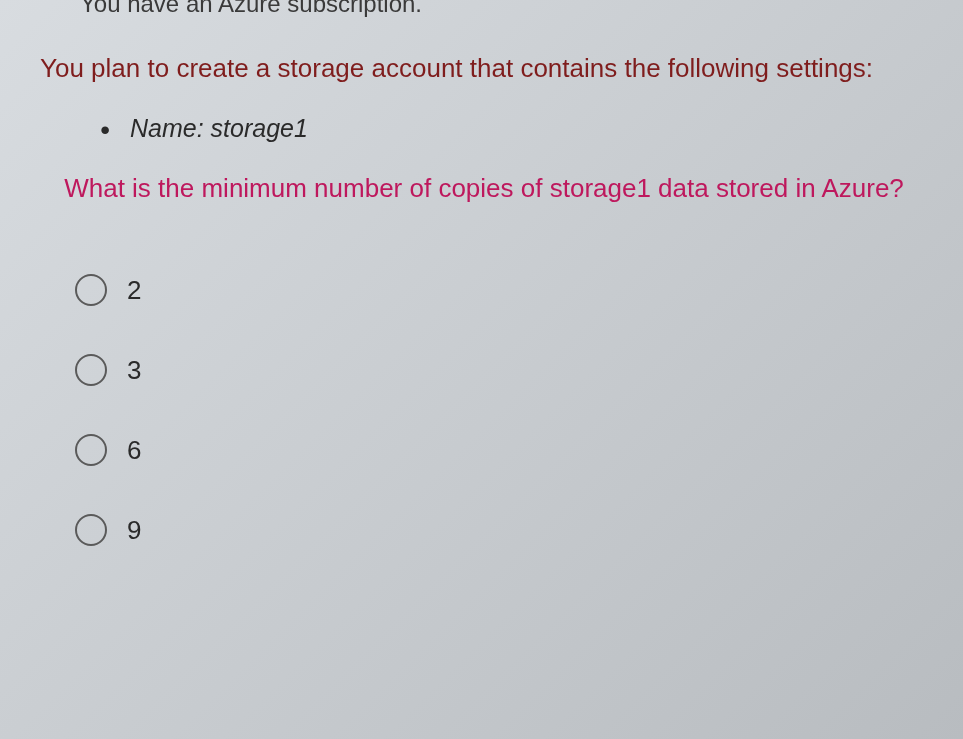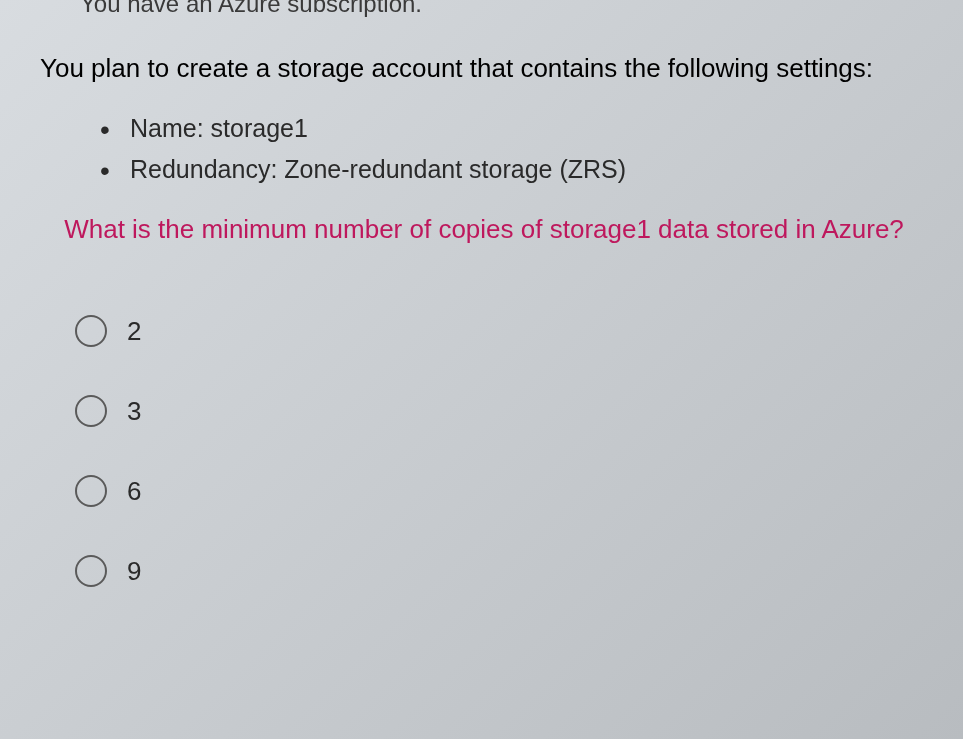--- a/index.html
+++ b/index.html
@@ -19,26 +19,27 @@
     .intro-line {
       font-size: 24px;
       margin-top: -10px;
       margin-left: 60px;
       color: #3a3a3a;
     }
     .plan-text {
       font-size: 26px;
       margin-top: 35px;
       margin-left: 20px;
-      color: #000000;
+      color: #7f1d1d;
     }
     .bullet-list {
       margin-top: 30px;
       margin-left: 80px;
       list-style: none;
+      font-style: italic;
     }
     .bullet-list li {
       font-size: 25px;
       margin-bottom: 12px;
       color: #2a2a2a;
       position: relative;
       padding-left: 30px;
     }
     .bullet-list li::before {
       content: "•";
@@ -79,21 +80,20 @@
   </style>
 </head>
 <body>
 
 <div class="intro-line">You have an Azure subscription.</div>
 
 <div class="plan-text">You plan to create a storage account that contains the following settings:</div>
 
 <ul class="bullet-list">
   <li>Name: storage1</li>
-  <li>Redundancy: Zone-redundant storage (ZRS)</li>
 </ul>
 
 <div class="question">What is the minimum number of copies of storage1 data stored in Azure?</div>
 
 <div class="options">
   <div class="option">
     <div class="radio"></div>
     <span class="option-label">2</span>
   </div>
   <div class="option">

